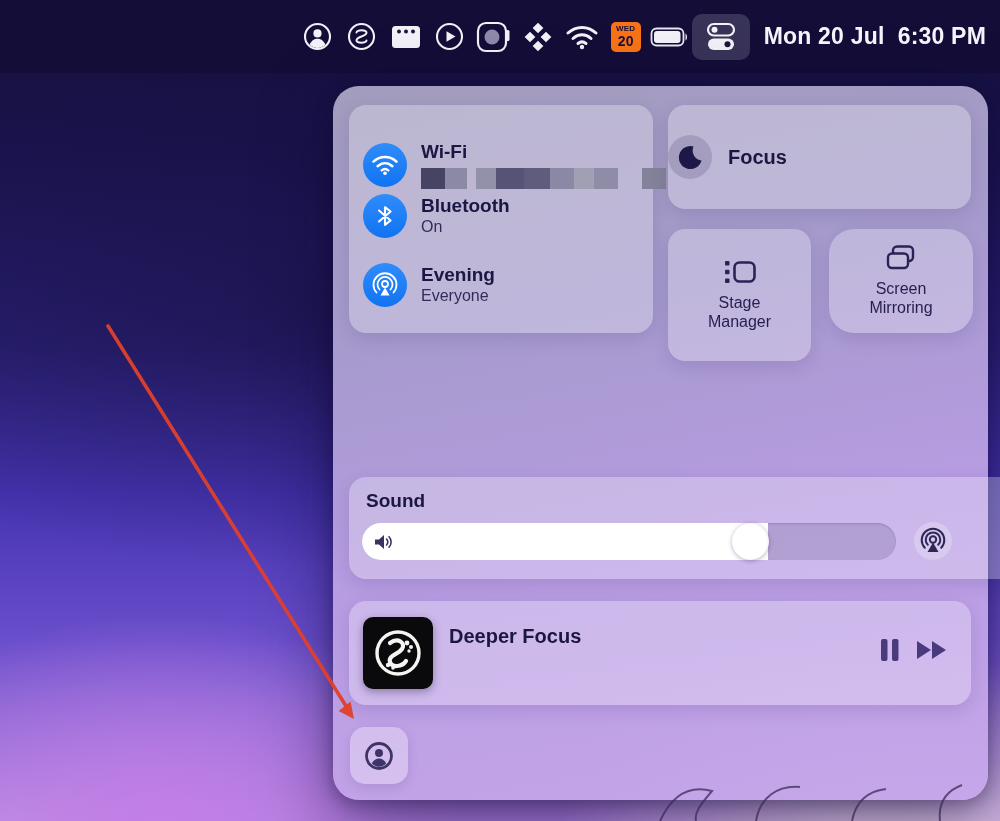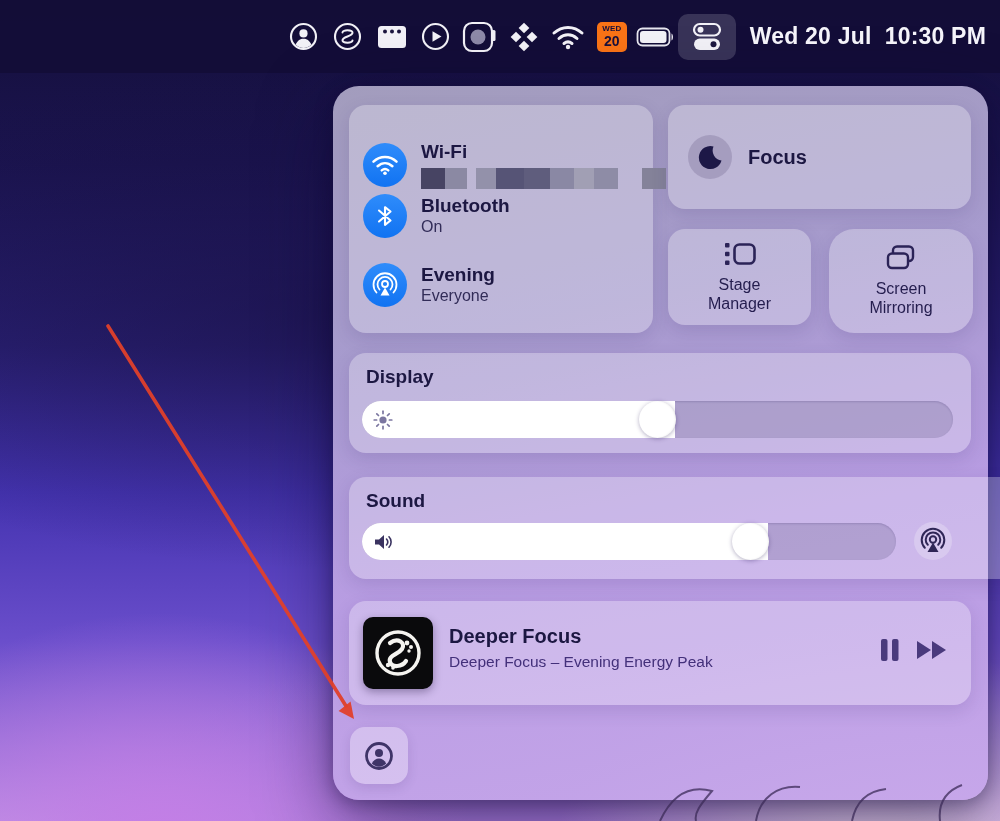--- a/index.html
+++ b/index.html
@@ -69,21 +69,21 @@
   .redacted span:nth-child(2){width:22px; margin-right:9px;}
   .redacted span:nth-child(3){width:20px;}
   .redacted span:nth-child(4){width:28px;}
   .redacted span:nth-child(5){width:26px;}
   .redacted span:nth-child(6){width:24px;}
   .redacted span:nth-child(7){width:20px;}
   .redacted span:nth-child(8){width:24px; margin-right:24px;}
   .redacted span:nth-child(9){width:24px;}
 
   
-  .focus-card { display:flex; align-items:center; padding-left:20px; cursor:pointer; }
+  .focus-card { display:flex; align-items:center; cursor:pointer; }
   .focus-circle {
     width:44px; height:44px; border-radius:50%; background:rgba(120,110,150,0.35);
     display:flex; align-items:center; justify-content:center;
   }
   .focus-label { margin-left:16px; font-size:20px; font-weight:600; color:#1c1742; }
   .tile { display:flex; flex-direction:column; align-items:center; justify-content:center; gap:8px; cursor:pointer; }
   .tile-label { font-size:16px; font-weight:500; color:#241d4e; text-align:center; line-height:1.18; }
 
   
   .sec-label { position:absolute; left:17px; top:13px; font-size:19px; font-weight:600; color:#1c1742; }
@@ -199,21 +199,21 @@
     </svg>
   </button>
   <button class="mb-item cc-item">
     <svg width="34" height="32" viewBox="0 0 34 32">
       <rect x="4" y="3" width="26" height="11.5" rx="5.75" fill="none" stroke="#f2f1f7" stroke-width="2.2"></rect>
       <circle cx="10.5" cy="8.75" r="3" fill="#f2f1f7"></circle>
       <rect x="4" y="17.5" width="26" height="11.5" rx="5.75" fill="#f2f1f7"></rect>
       <circle cx="23.5" cy="23.25" r="3" fill="#1c163f"></circle>
     </svg>
   </button>
-  <span class="clock">Wed 20 Jul  10:30 PM</span>
+  <span class="clock">Mon 20 Jul  6:30 PM</span>
 </div>
 
 <div class="panel">
 
   <div class="card" style="left:16px; top:19px; width:304px; height:228px;">
     <div class="conn-row" style="top:36px;">
       <button class="blue-circle">
         <svg width="28" height="22" viewBox="0 0 34 26">
           <path d="M3 9 C11 1.5 23 1.5 31 9" fill="none" stroke="#fff" stroke-width="3" stroke-linecap="round"></path>
           <path d="M8 14.5 C13.5 9.5 20.5 9.5 26 14.5" fill="none" stroke="#fff" stroke-width="3" stroke-linecap="round"></path>
@@ -265,21 +265,21 @@
 
   <div class="card focus-card" style="left:335px; top:19px; width:303px; height:104px;">
     <span class="focus-circle">
       <svg width="26" height="26" viewBox="0 0 26 26">
         <path d="M16.5 2.5 A11.5 11.5 0 1 0 24.5 16.5 A10 10 0 0 1 16.5 2.5 Z" fill="#1d1847"></path>
       </svg>
     </span>
     <span class="focus-label">Focus</span>
   </div>
 
-  <div class="card tile" style="left:335px; top:143px; width:143px; height:96px;">
+  <div class="card tile" style="left:335px; top:143px; width:143px; height:132px;">
     <svg width="34" height="28" viewBox="0 0 34 28">
       <rect x="2" y="3" width="4.5" height="4.5" rx="1" fill="#2b2357"></rect>
       <rect x="2" y="11.75" width="4.5" height="4.5" rx="1" fill="#2b2357"></rect>
       <rect x="2" y="20.5" width="4.5" height="4.5" rx="1" fill="#2b2357"></rect>
       <rect x="11.5" y="4.5" width="20" height="19" rx="5" fill="none" stroke="#2b2357" stroke-width="2.6"></rect>
     </svg>
     <div class="tile-label">
       <div>Stage</div>
       <div>Manager</div>
     </div>
@@ -289,43 +289,20 @@
     <svg width="34" height="28" viewBox="0 0 34 28">
       <rect x="9" y="2.5" width="20" height="14.5" rx="4" fill="none" stroke="#2b2357" stroke-width="2.4"></rect>
       <rect x="4" y="9.5" width="20" height="14.5" rx="4" fill="#c6bede" stroke="#2b2357" stroke-width="2.4"></rect>
     </svg>
     <div class="tile-label">
       <div>Screen</div>
       <div>Mirroring</div>
     </div>
   </div>
 
-  <div class="card" style="left:16px; top:267px; width:622px; height:100px;">
-    <div class="sec-label">Display</div>
-    <div class="slider" style="left:13px; top:48px; width:591px;">
-      <div class="slider-fill" style="width: 53%;">
-        <span class="slider-icon">
-          <svg width="20" height="20" viewBox="0 0 20 20">
-            <circle cx="10" cy="10" r="3.6" fill="#7b76a0"></circle>
-            <g stroke="#7b76a0" stroke-width="1.7" stroke-linecap="round">
-              <line x1="10" y1="1.2" x2="10" y2="3.6"></line>
-                <line x1="10" y1="16.4" x2="10" y2="18.8"></line>
-              <line x1="1.2" y1="10" x2="3.6" y2="10"></line>
-                <line x1="16.4" y1="10" x2="18.8" y2="10"></line>
-              <line x1="3.8" y1="3.8" x2="5.5" y2="5.5"></line>
-                <line x1="14.5" y1="14.5" x2="16.2" y2="16.2"></line>
-              <line x1="3.8" y1="16.2" x2="5.5" y2="14.5"></line>
-                <line x1="14.5" y1="5.5" x2="16.2" y2="3.8"></line>
-            </g>
-          </svg>
-        </span>
-        <span class="slider-knob"></span>
-      </div>
-    </div>
-  </div>
 
   <div class="card" style="left:16px; top:391px; width:708px; height:102px;">
     <div class="sec-label">Sound</div>
     <div class="slider" style="left:13px; top:46px; width:534px;">
       <div class="slider-fill" style="width: 76%;">
         <span class="slider-icon">
           <svg width="22" height="20" viewBox="0 0 22 20">
             <path d="M2 7.5 L6 7.5 L11 3 L11 17 L6 12.5 L2 12.5 Z" fill="#3a3360"></path>
             <path d="M13.5 7 C15 8.7 15 11.3 13.5 13" fill="none" stroke="#3a3360" stroke-width="1.6" stroke-linecap="round"></path>
             <path d="M16 4.8 C18.8 7.6 18.8 12.4 16 15.2" fill="none" stroke="#3a3360" stroke-width="1.6" stroke-linecap="round"></path>
@@ -350,21 +327,20 @@
         <circle cx="28" cy="28" r="21" fill="none" stroke="#f5f4f0" stroke-width="3.4"></circle>
         <path d="M20 18 C28 12 36 18 32 24 C28 30 18 30 20 37 C22 43 32 42 36 36" fill="none" stroke="#f5f4f0" stroke-width="4.2" stroke-linecap="round"></path>
         <circle cx="37" cy="18" r="2.4" fill="#f5f4f0"></circle>
         <circle cx="41" cy="22" r="2" fill="#f5f4f0"></circle>
         <circle cx="39" cy="26" r="1.7" fill="#f5f4f0"></circle>
         <circle cx="18" cy="40" r="2.2" fill="#f5f4f0"></circle>
         <circle cx="23" cy="43" r="1.8" fill="#f5f4f0"></circle>
       </svg>
     </div>
     <div class="np-title">Deeper Focus</div>
-    <div class="np-sub">Deeper Focus – Evening Energy Peak</div>
     <button class="np-btn" style="left:530px;">
       <svg width="22" height="26" viewBox="0 0 22 26">
         <rect x="2" y="2" width="6.5" height="22" rx="2" fill="#4a3a7d"></rect>
         <rect x="13" y="2" width="6.5" height="22" rx="2" fill="#4a3a7d"></rect>
       </svg>
     </button>
     <button class="np-btn" style="left:566px;">
       <svg width="34" height="26" viewBox="0 0 34 26">
         <path d="M2 4 L16 13 L2 22 Z" fill="#4a3a7d"></path>
         <path d="M17 4 L31 13 L17 22 Z" fill="#4a3a7d"></path>

